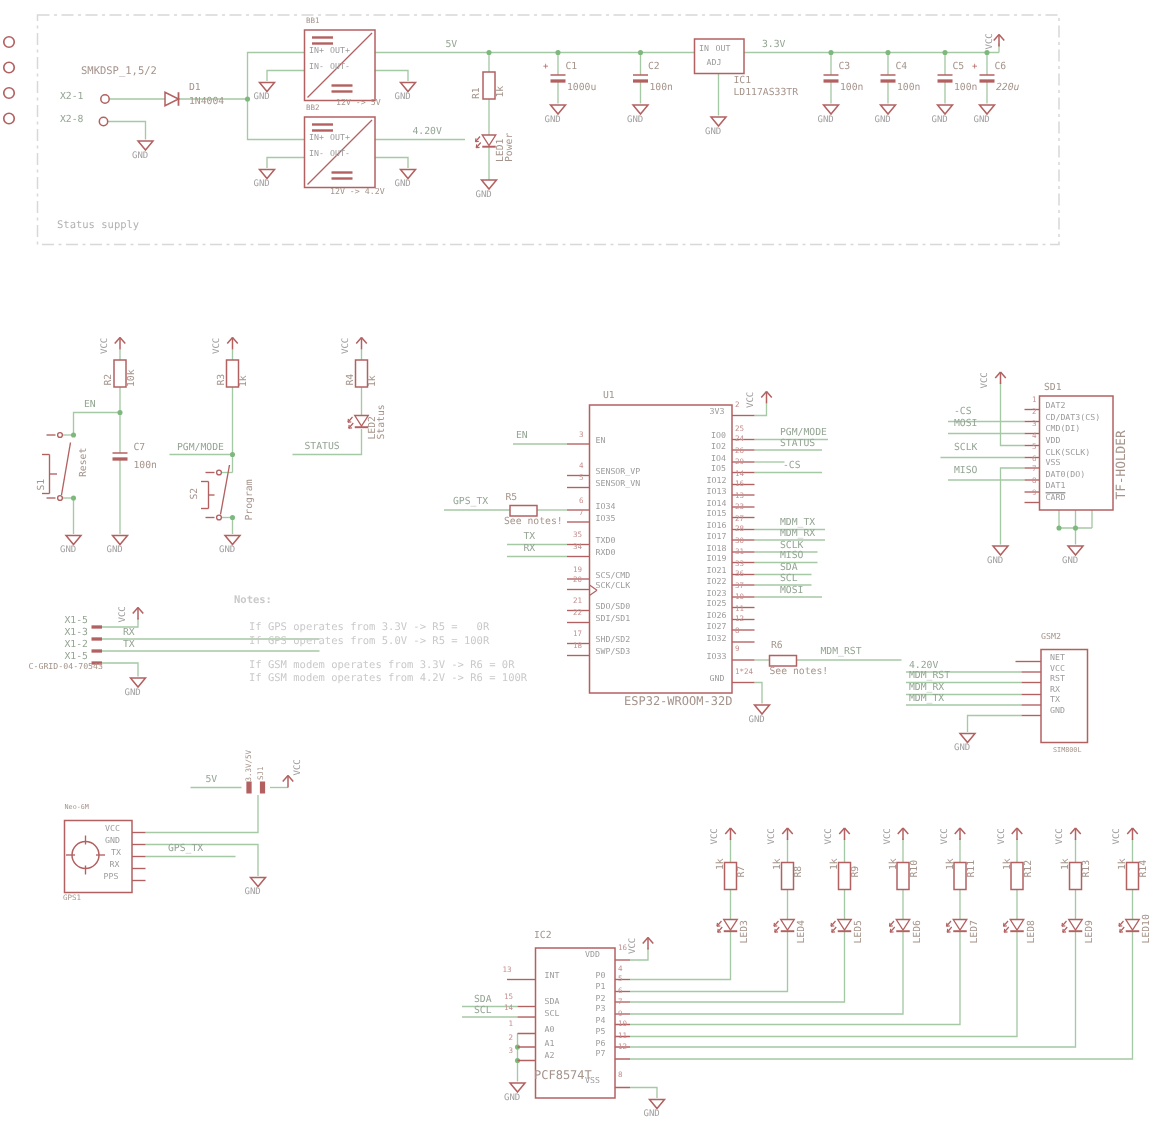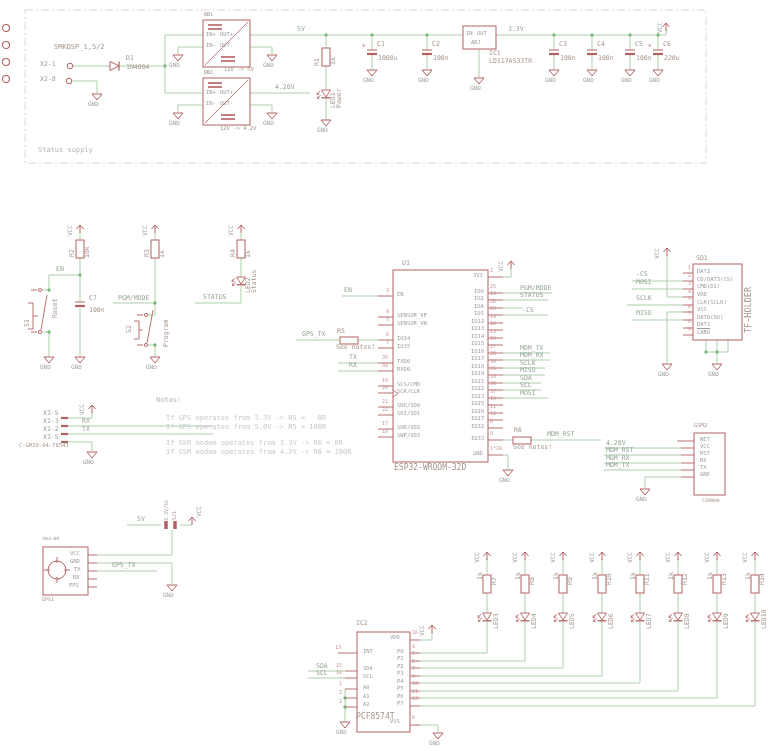--- a/index.html
+++ b/index.html
@@ -560,21 +560,21 @@
       <span class="l c-val r90" style="left: 159px; top: 258px;">1k</span>
       <span class="l c-net" style="left: 118px; top: 295px;">PGM/MODE</span>
       <span class="l c-nm r90" style="left: 126px; top: 333px;">S2</span>
       <span class="l c-val r90" style="left: 163px; top: 347px;">Program</span>
       <span class="l c-nm r90" style="left: 230px; top: 257px;">R4</span>
       <span class="l c-val r90" style="left: 245px; top: 258px;">1k</span>
       <span class="l c-nm r90" style="left: 245px; top: 293px;">LED2</span>
       <span class="l c-val r90" style="left: 251px; top: 293px;">Status</span>
       <span class="l c-net" style="left: 203px; top: 294px;">STATUS</span>
       <span class="l c-nm" style="left: 402px; top: 260px;">U1</span>
-      <span class="l c-val" style="left: 394px; top: 464px; font-size: 8px;">ESP32-WROOM-32D</span>
+      <span class="l c-val" style="left: 416px; top: 464px; font-size: 8px;">ESP32-WROOM-32D</span>
       <span class="l c-net" style="left: 344px; top: 287px;">EN</span>
       <span class="l c-net" style="left: 302px; top: 331px;">GPS_TX</span>
       <span class="l c-nm" style="left: 337px; top: 328px;">R5</span>
       <span class="l c-val" style="left: 336px; top: 344px;">See notes!</span>
       <span class="l c-net" style="left: 349px; top: 354px;">TX</span>
       <span class="l c-net" style="left: 349px; top: 362px;">RX</span>
       <span class="l c-pn" style="left: 397px; top: 292px;">EN</span>
       <span class="l c-pn" style="left: 397px; top: 313px;">SENSOR_VP</span>
       <span class="l c-pn" style="left: 397px; top: 321px;">SENSOR_VN</span>
       <span class="l c-pn" style="left: 397px; top: 336px;">IO34</span>

